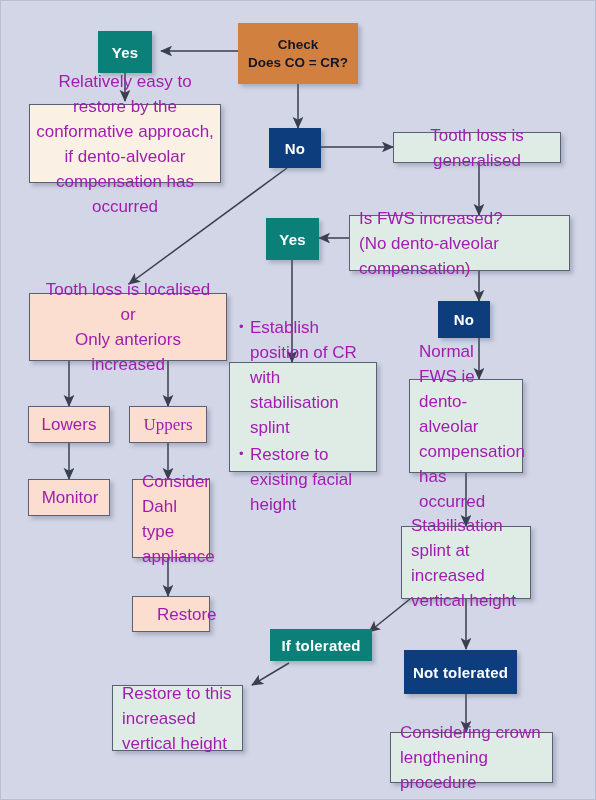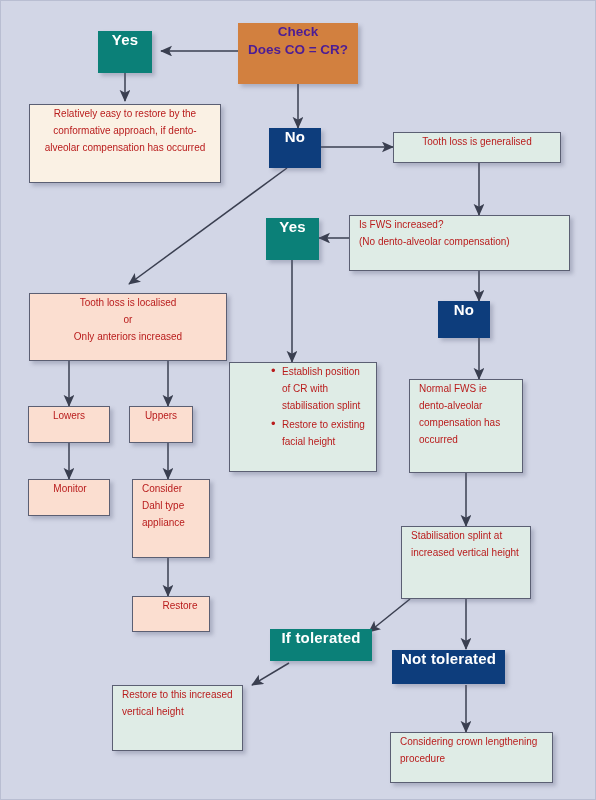--- a/index.html
+++ b/index.html
@@ -22,50 +22,50 @@
     left: 0; top: 0;
     width: 596px; height: 800px;
     pointer-events: none;
   }
   .node {
     position: absolute;
     box-sizing: border-box;
     box-shadow: 3px 3px 4px rgba(90,95,120,0.33);
     display: flex;
     flex-direction: column;
-    justify-content: flex-start;
+    justify-content: center;
   }
   
   .label-node {
     color: #ffffff;
     font-weight: bold;
     font-size: 15px;
     text-align: center;
     letter-spacing: 0.2px;
     align-items: center;
     border: none;
   }
   .teal { background: #0b8078; }
   .navy { background: #0d3d7c; }
   .orange {
     background: #d2803f;
-    color: #4c1d95;
+    color: #0f172a;
     font-weight: bold;
     font-size: 13.5px;
     text-align: center;
     line-height: 18px;
     align-items: center;
     border: none;
   }
   
   .box {
     border: 1.3px solid #5b5f73;
-    color: #b91c1c;
-    font-size: 10px;
-    line-height: 17px;
+    color: #a21caf;
+    font-size: 17px;
+    line-height: 25px;
   }
   .cream  { background: #faf1e4; }
   .peach  { background: #fbded0; }
   .mint   { background: #dfece6; }
   .center-text { text-align: center; padding: 0 6px; }
   .left-text   { text-align: left;  padding: 0 9px; }
   ul.bullets {
     margin: 0;
     padding: 0 6px 0 20px;
     list-style: none;
@@ -171,36 +171,36 @@
   <div class="node label-node navy" style="left:437px; top:300px; width:52px; height:37px;">
     <span>No</span>
   </div>
 
   <div class="node box peach center-text" style="left:28px; top:292px; width:198px; height:68px;">
     <span>Tooth loss is localised</span>
     <span>or</span>
     <span>Only anteriors increased</span>
   </div>
 
-  <div class="node box mint" style="left:228px; top:361px; width:148px; height:110px;padding-left:32px;">
+  <div class="node box mint" style="left:228px; top:361px; width:148px; height:110px;">
     <ul class="bullets">
       <li>Establish position of CR with stabilisation splint</li>
       <li>Restore to existing facial height</li>
     </ul>
   </div>
 
   <div class="node box mint left-text" style="left:408px; top:378px; width:114px; height:94px;">
     <span>Normal FWS ie dento-alveolar compensation has occurred</span>
   </div>
 
   <div class="node box peach center-text" style="left:27px; top:405px; width:82px; height:37px;">
     <span>Lowers</span>
   </div>
 
-  <div class="node box peach center-text" style="left:128px; top:405px; width:64px; height:37px;">
+  <div class="node box peach center-text" style="left:128px; top:405px; width:78px; height:37px;font-family:Liberation Serif, serif;">
     <span>Uppers</span>
   </div>
 
   <div class="node box peach center-text" style="left:27px; top:478px; width:82px; height:37px;padding-left:8px;">
     <span>Monitor</span>
   </div>
 
   <div class="node box peach left-text" style="left:131px; top:478px; width:78px; height:79px;">
     <span>Consider Dahl type appliance</span>
   </div>
@@ -210,21 +210,21 @@
   </div>
 
   <div class="node box mint left-text" style="left:400px; top:525px; width:130px; height:73px;">
     <span>Stabilisation splint at increased vertical height</span>
   </div>
 
   <div class="node label-node teal" style="left:269px; top:628px; width:102px; height:32px;">
     <span>If tolerated</span>
   </div>
 
-  <div class="node label-node navy" style="left:391px; top:649px; width:113px; height:34px;">
+  <div class="node label-node navy" style="left:403px; top:649px; width:113px; height:44px;">
     <span>Not tolerated</span>
   </div>
 
   <div class="node box mint left-text" style="left:111px; top:684px; width:131px; height:66px;">
     <span>Restore to this increased vertical height</span>
   </div>
 
   <div class="node box mint left-text" style="left:389px; top:731px; width:163px; height:51px;">
     <span>Considering crown lengthening procedure</span>
   </div>

